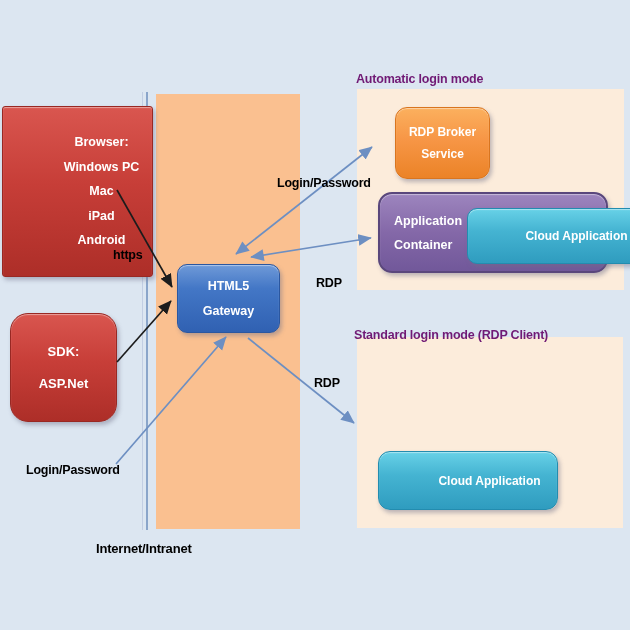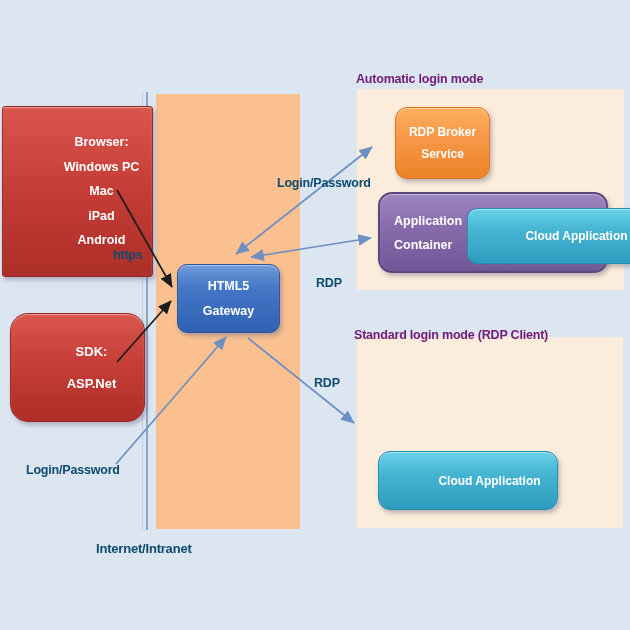--- a/index.html
+++ b/index.html
@@ -25,21 +25,21 @@
   .panel-auto{left:357px;top:89px;width:267px;height:201px;}
   .panel-std{left:357px;top:337px;width:266px;height:191px;}
   
   .heading{
     position:absolute;color:#701a75;font-weight:700;font-size:12.5px;
     white-space:nowrap;letter-spacing:-0.2px;
   }
   .h-auto{left:356px;top:72px;}
   .h-std{left:354px;top:328px;}
   .lbl{
-    position:absolute;color:#0c4a6e;font-weight:700;font-size:12.5px;
+    position:absolute;color:#000000;font-weight:700;font-size:12.5px;
     white-space:nowrap;letter-spacing:-0.2px;
   }
   .lbl-https{left:113px;top:248px;}
   .lbl-lp-top{left:277px;top:176px;}
   .lbl-rdp-top{left:316px;top:276px;}
   .lbl-rdp-bottom{left:314px;top:376px;}
   .lbl-lp-bottom{left:26px;top:463px;}
   .lbl-internet{left:96px;top:541px;font-size:13px;}
   
   .node{
@@ -49,21 +49,21 @@
     box-shadow:2px 3px 4px rgba(110,110,135,.45), inset 0 1px 1px rgba(255,255,255,.45);
   }
   .node span{display:block;}
   .red{
     background:linear-gradient(180deg,#d9564f 0%,#c73e38 45%,#ad2e28 100%);
     border:1px solid #992823;
   }
   .browser{left:2px;top:106px;width:101px;height:169px;border-radius:3px;
     font-size:12.5px;line-height:24.5px;padding-left:48px;}
   .sdk{left:10px;top:313px;width:105px;height:107px;border-radius:18px;
-    font-size:13px;line-height:32px;padding-left:28px;}
+    font-size:13px;line-height:32px;}
   .gateway{
     left:177px;top:264px;width:101px;height:67px;border-radius:10px;
     background:linear-gradient(180deg,#6f9ad8 0%,#4377c6 35%,#3061b2 100%);
     border:1px solid #2b57a0;font-size:12.5px;line-height:25px;
   }
   .broker{
     left:377px;top:107px;width:93px;height:70px;border-radius:12px;
     background:linear-gradient(180deg,#fbb05e 0%,#f79646 45%,#eb8327 100%);
     border:1px solid #d9751f;font-size:12px;line-height:22px;margin-left:18px;
   }

